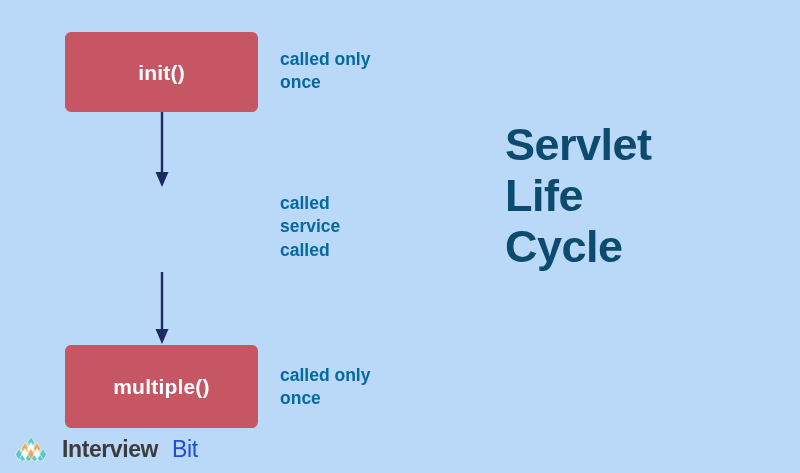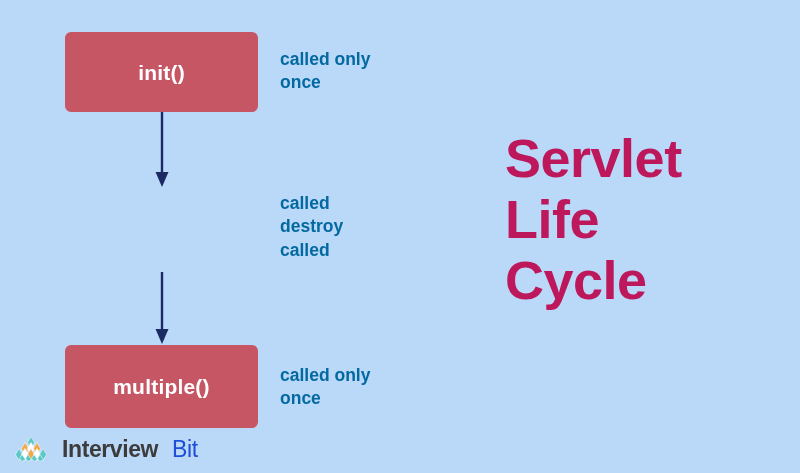--- a/index.html
+++ b/index.html
@@ -63,25 +63,25 @@
     width: 150px;
   }
   #annot-init    { top: 48px; }
   #annot-service { top: 192px; }
   #annot-destroy { top: 364px; }
 
   
   #title-block {
     position: absolute;
     left: 505px;
-    top: 128px;
+    top: 120px;
     width: 280px;
-    color: #be185d;
+    color: #0c4a6e;
     font-weight: bold;
-    font-size: 54px;
+    font-size: 45px;
     line-height: 1.13;
     letter-spacing: -0.5px;
   }
   .title-line { display: block; white-space: nowrap; }
 
   
   #logo {
     position: absolute;
     left: 14px;
     top: 436px;
@@ -122,21 +122,21 @@
 
   <div class="arrow" id="arrow-service-destroy">
     <svg width="18" height="73" viewBox="0 0 18 73" xmlns="http://www.w3.org/2000/svg">
       <line x1="9" y1="0" x2="9" y2="59" stroke="#1b2a63" stroke-width="2.4"></line>
       <polygon points="2.5,57 15.5,57 9,72" fill="#1b2a63"></polygon>
     </svg>
   </div>
 
   <div class="annotation" id="annot-service">
     <span>called</span><br>
-    <span>destroy</span><br>
+    <span>service</span><br>
     <span>called</span>
   </div>
 
   <div class="node-box" id="node-destroy">
     <span class="node-label">multiple()</span>
   </div>
 
   <div class="annotation" id="annot-destroy">
     <span>called only</span><br>
     <span>once</span>

